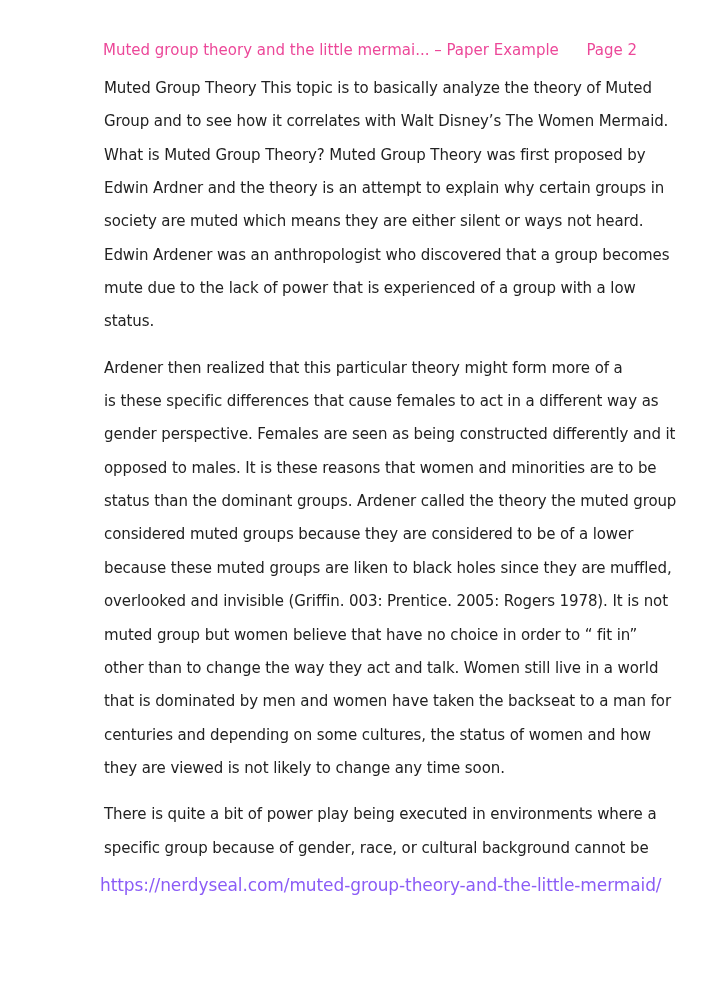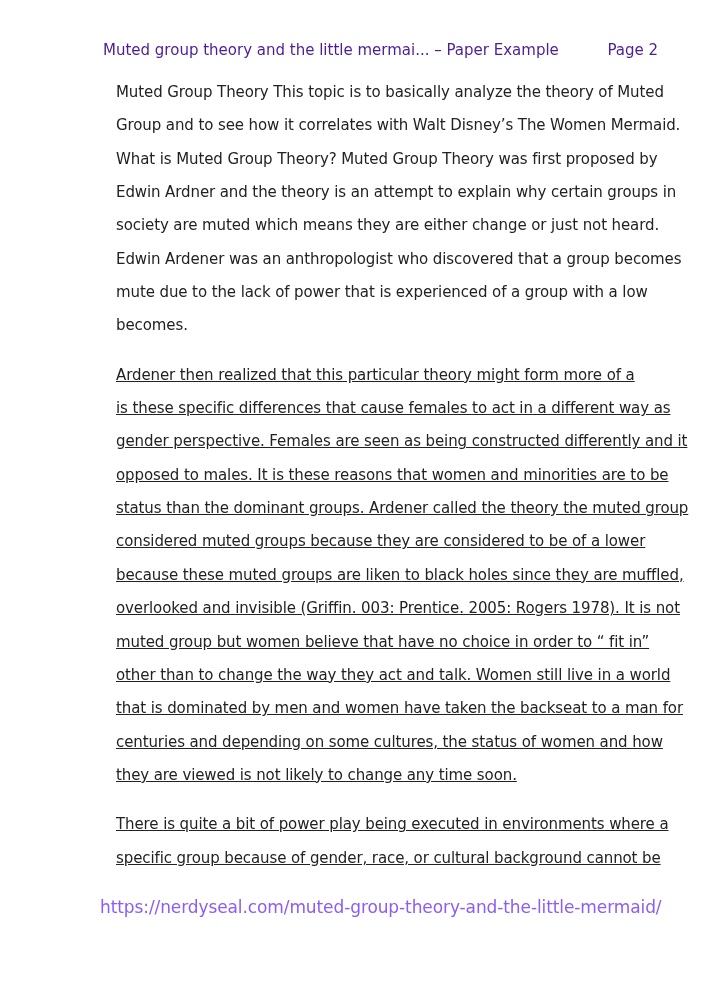--- a/index.html
+++ b/index.html
@@ -18,44 +18,43 @@
     box-sizing: border-box;
     width: 704px;
     height: 1000px;
     padding: 40px 46px 0 100px;
     background: #ffffff;
   }
   .doc-header {
     display: flex;
     justify-content: space-between;
     align-items: baseline;
-    color: #4c1d95;
+    color: #ec4899;
     font-size: 15px;
     line-height: 20px;
     padding-left: 3px;
   }
   .doc-header .title {
     white-space: nowrap;
   }
   .doc-header .page-num {
     white-space: nowrap;
-    margin-right: 0;
+    margin-right: 21px;
     text-align: right;
   }
   .content {
     margin-top: 12px;
     color: #222222;
     font-size: 15px;
   }
   .para {
-    margin: 16px;
+    margin: 4px;
   }
   .para + .para {
     margin-top: 13px;
-    text-decoration: underline;
   }
   .para .line {
     line-height: 33.35px;
     white-space: nowrap;
     letter-spacing: -0.1px;
   }
   .doc-footer {
     margin-top: 0;
   }
   .doc-footer .url {
@@ -75,24 +74,24 @@
     <span class="title">Muted group theory and the little mermai... – Paper Example</span>
     <span class="page-num">Page 2</span>
   </div>
 
   <div class="content">
     <div class="para">
         <div class="line">Muted Group Theory This topic is to basically analyze the theory of Muted</div>
         <div class="line">Group and to see how it correlates with Walt Disney’s The Women Mermaid.</div>
         <div class="line">What is Muted Group Theory? Muted Group Theory was first proposed by</div>
         <div class="line">Edwin Ardner and the theory is an attempt to explain why certain groups in</div>
-        <div class="line">society are muted which means they are either change or just not heard.</div>
+        <div class="line">society are muted which means they are either silent or ways not heard.</div>
         <div class="line">Edwin Ardener was an anthropologist who discovered that a group becomes</div>
         <div class="line">mute due to the lack of power that is experienced of a group with a low</div>
-        <div class="line">becomes.</div>
+        <div class="line">status.</div>
       </div>
     <div class="para">
         <div class="line">Ardener then realized that this particular theory might form more of a</div>
         <div class="line">is these specific differences that cause females to act in a different way as</div>
         <div class="line">gender perspective. Females are seen as being constructed differently and it</div>
         <div class="line">opposed to males. It is these reasons that women and minorities are to be</div>
         <div class="line">status than the dominant groups. Ardener called the theory the muted group</div>
         <div class="line">considered muted groups because they are considered to be of a lower</div>
         <div class="line">because these muted groups are liken to black holes since they are muffled,</div>
         <div class="line">overlooked and invisible (Griffin. 003: Prentice. 2005: Rogers 1978). It is not</div>

